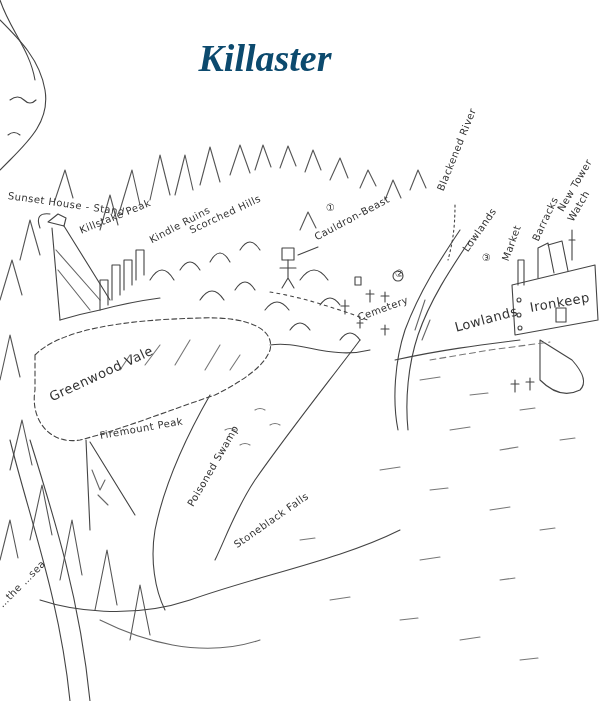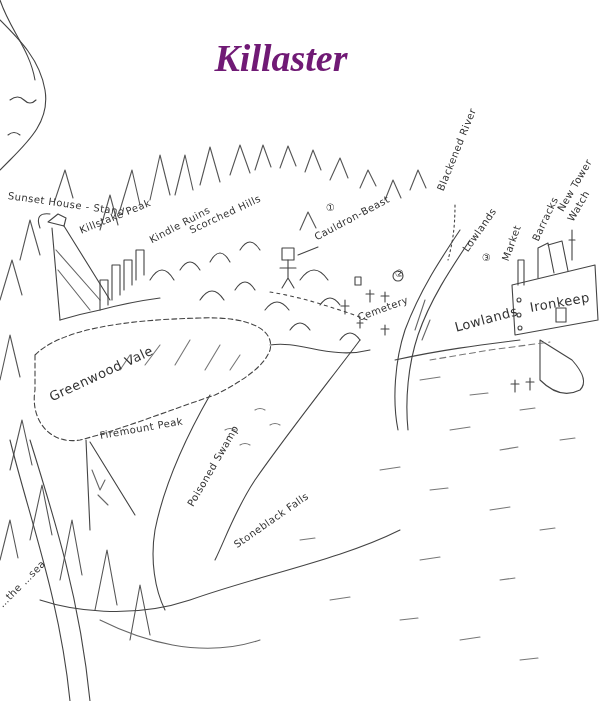--- a/index.html
+++ b/index.html
@@ -1,17 +1,17 @@
 <!DOCTYPE html>
 <html><head>
 <meta charset="utf-8">
 <style>
   html,body{margin:0;padding:0;background:#fff;}
   body{width:600px;height:701px;position:relative;overflow:hidden;font-family:"Liberation Sans",sans-serif;}
-  #map-title{position:absolute;left:16px;width:530px;top:36px;text-align:center;font-family:"Liberation Serif",serif;font-weight:bold;font-style:italic;font-size:38px;color:#701a75;}
+  #map-title{position:absolute;left:0;width:530px;top:36px;text-align:center;font-family:"Liberation Serif",serif;font-weight:bold;font-style:italic;font-size:38px;color:#0c4a6e;}
   svg#sketch{position:absolute;left:0;top:0;}
   .lbl{position:absolute;font-family:"DejaVu Sans",sans-serif;font-size:10px;color:#333;white-space:nowrap;transform-origin:left center;letter-spacing:0.5px;}
   .lbl.big{font-size:13px;}
 </style>
 </head>
 <body>
 
 <div id="map-title">Killaster</div>
 
 <svg id="sketch" width="600" height="701" viewBox="0 0 600 701" fill="none" stroke="#444" stroke-width="1.1" stroke-linecap="round" stroke-linejoin="round">

